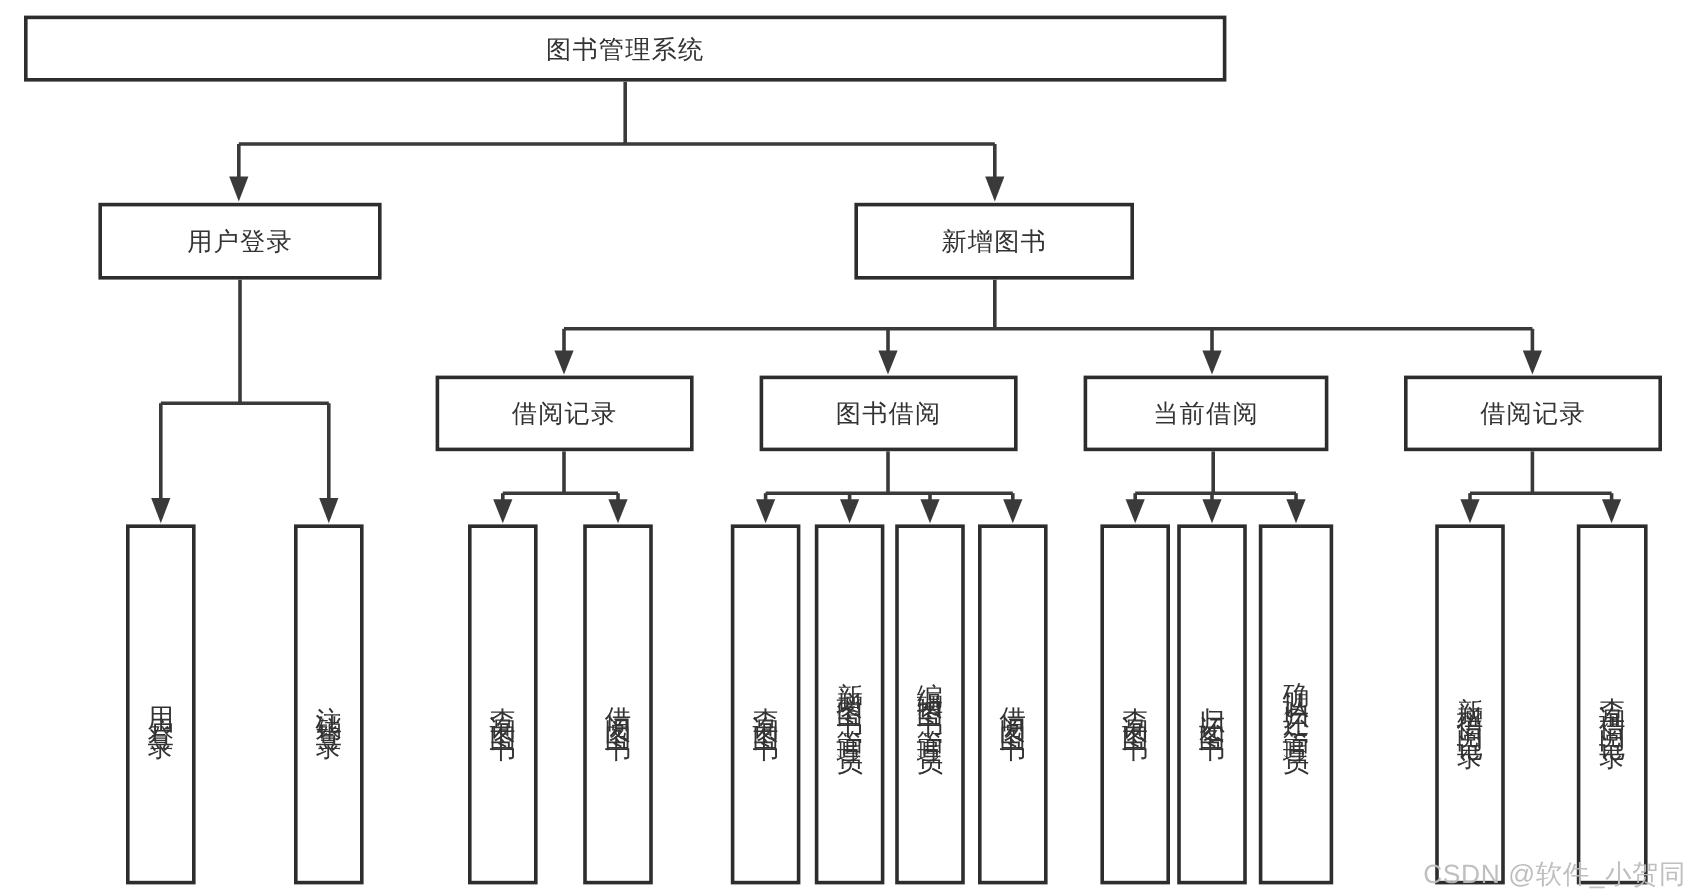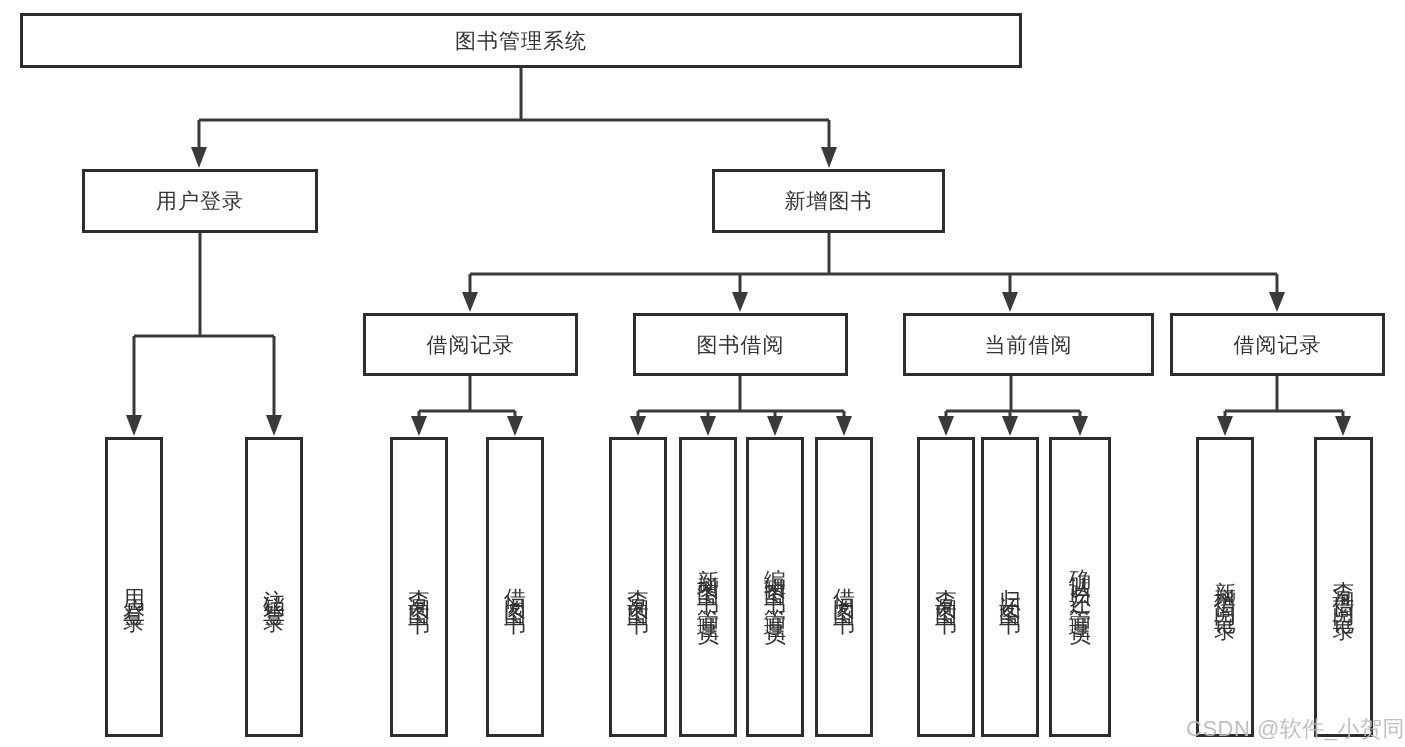--- a/index.html
+++ b/index.html
@@ -113,21 +113,21 @@
   <div class="node hnode" style="left:712px;top:169px;width:233px;height:64px;">
     <span>新增图书</span>
   </div>
 
   <div class="node hnode" style="left:363px;top:313px;width:215px;height:63px;">
     <span>借阅记录</span>
   </div>
   <div class="node hnode" style="left:633px;top:313px;width:215px;height:63px;">
     <span>图书借阅</span>
   </div>
-  <div class="node hnode" style="left:903px;top:313px;width:251px;height:63px;">
+  <div class="node hnode" style="left:903px;top:313px;width:204px;height:63px;">
     <span>当前借阅</span>
   </div>
   <div class="node hnode" style="left:1170px;top:313px;width:215px;height:63px;">
     <span>借阅记录</span>
   </div>
 
   <div class="node leaf" style="left:105px;">
     <span>用户登录</span>
   </div>
   <div class="node leaf" style="left:245px;">

